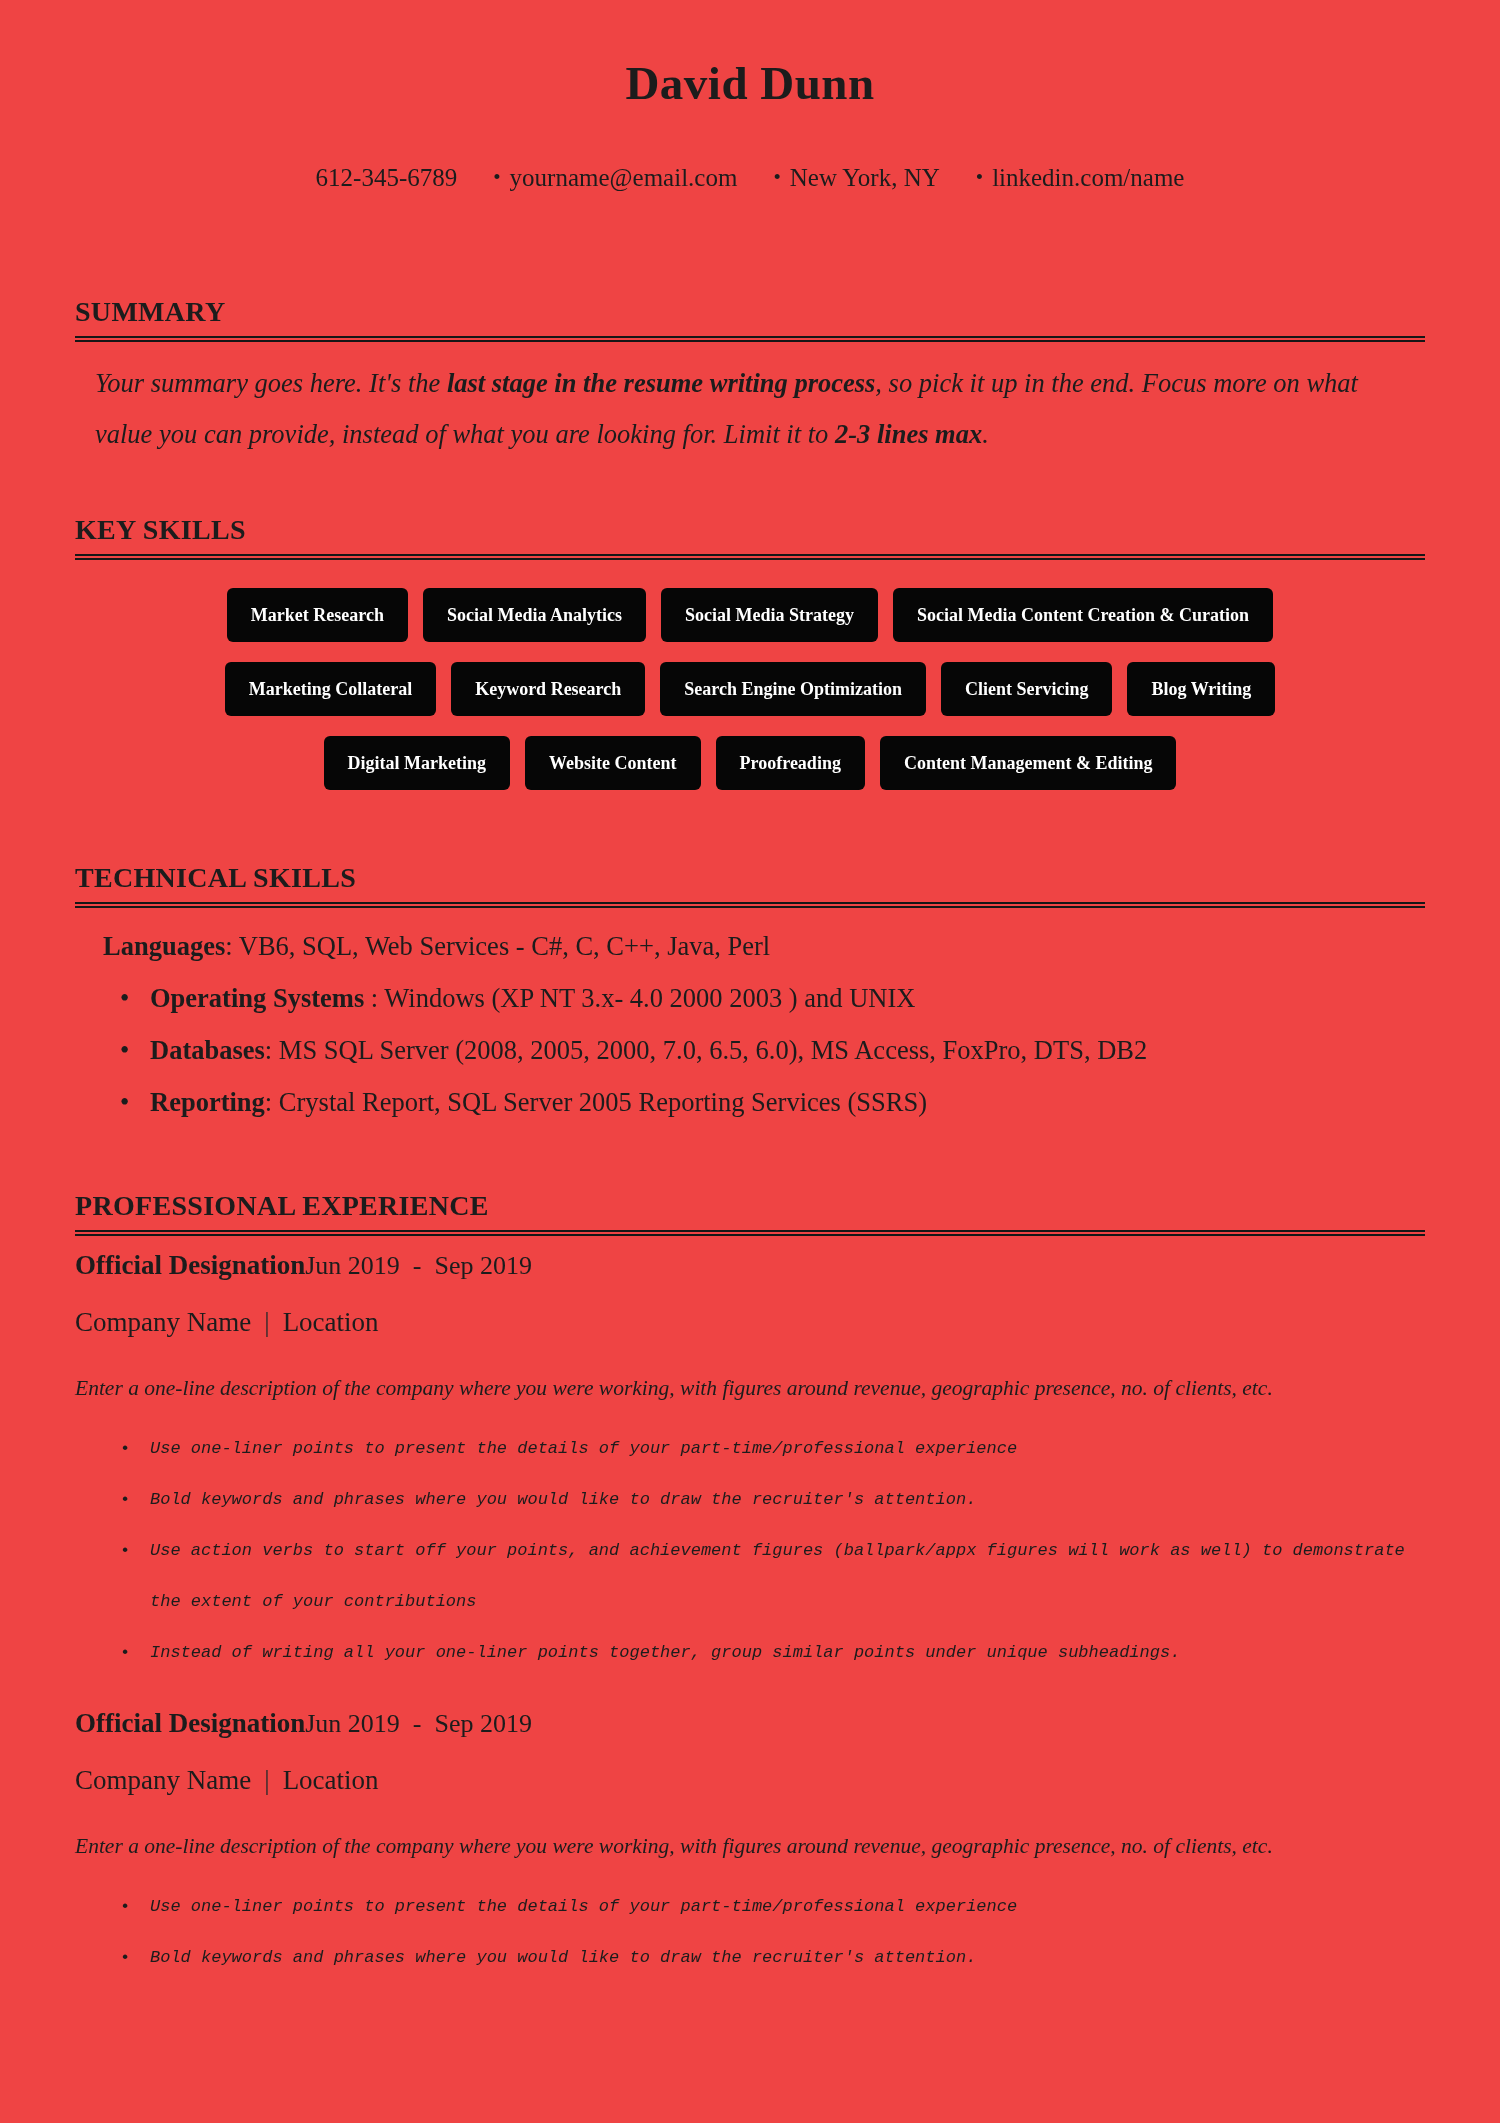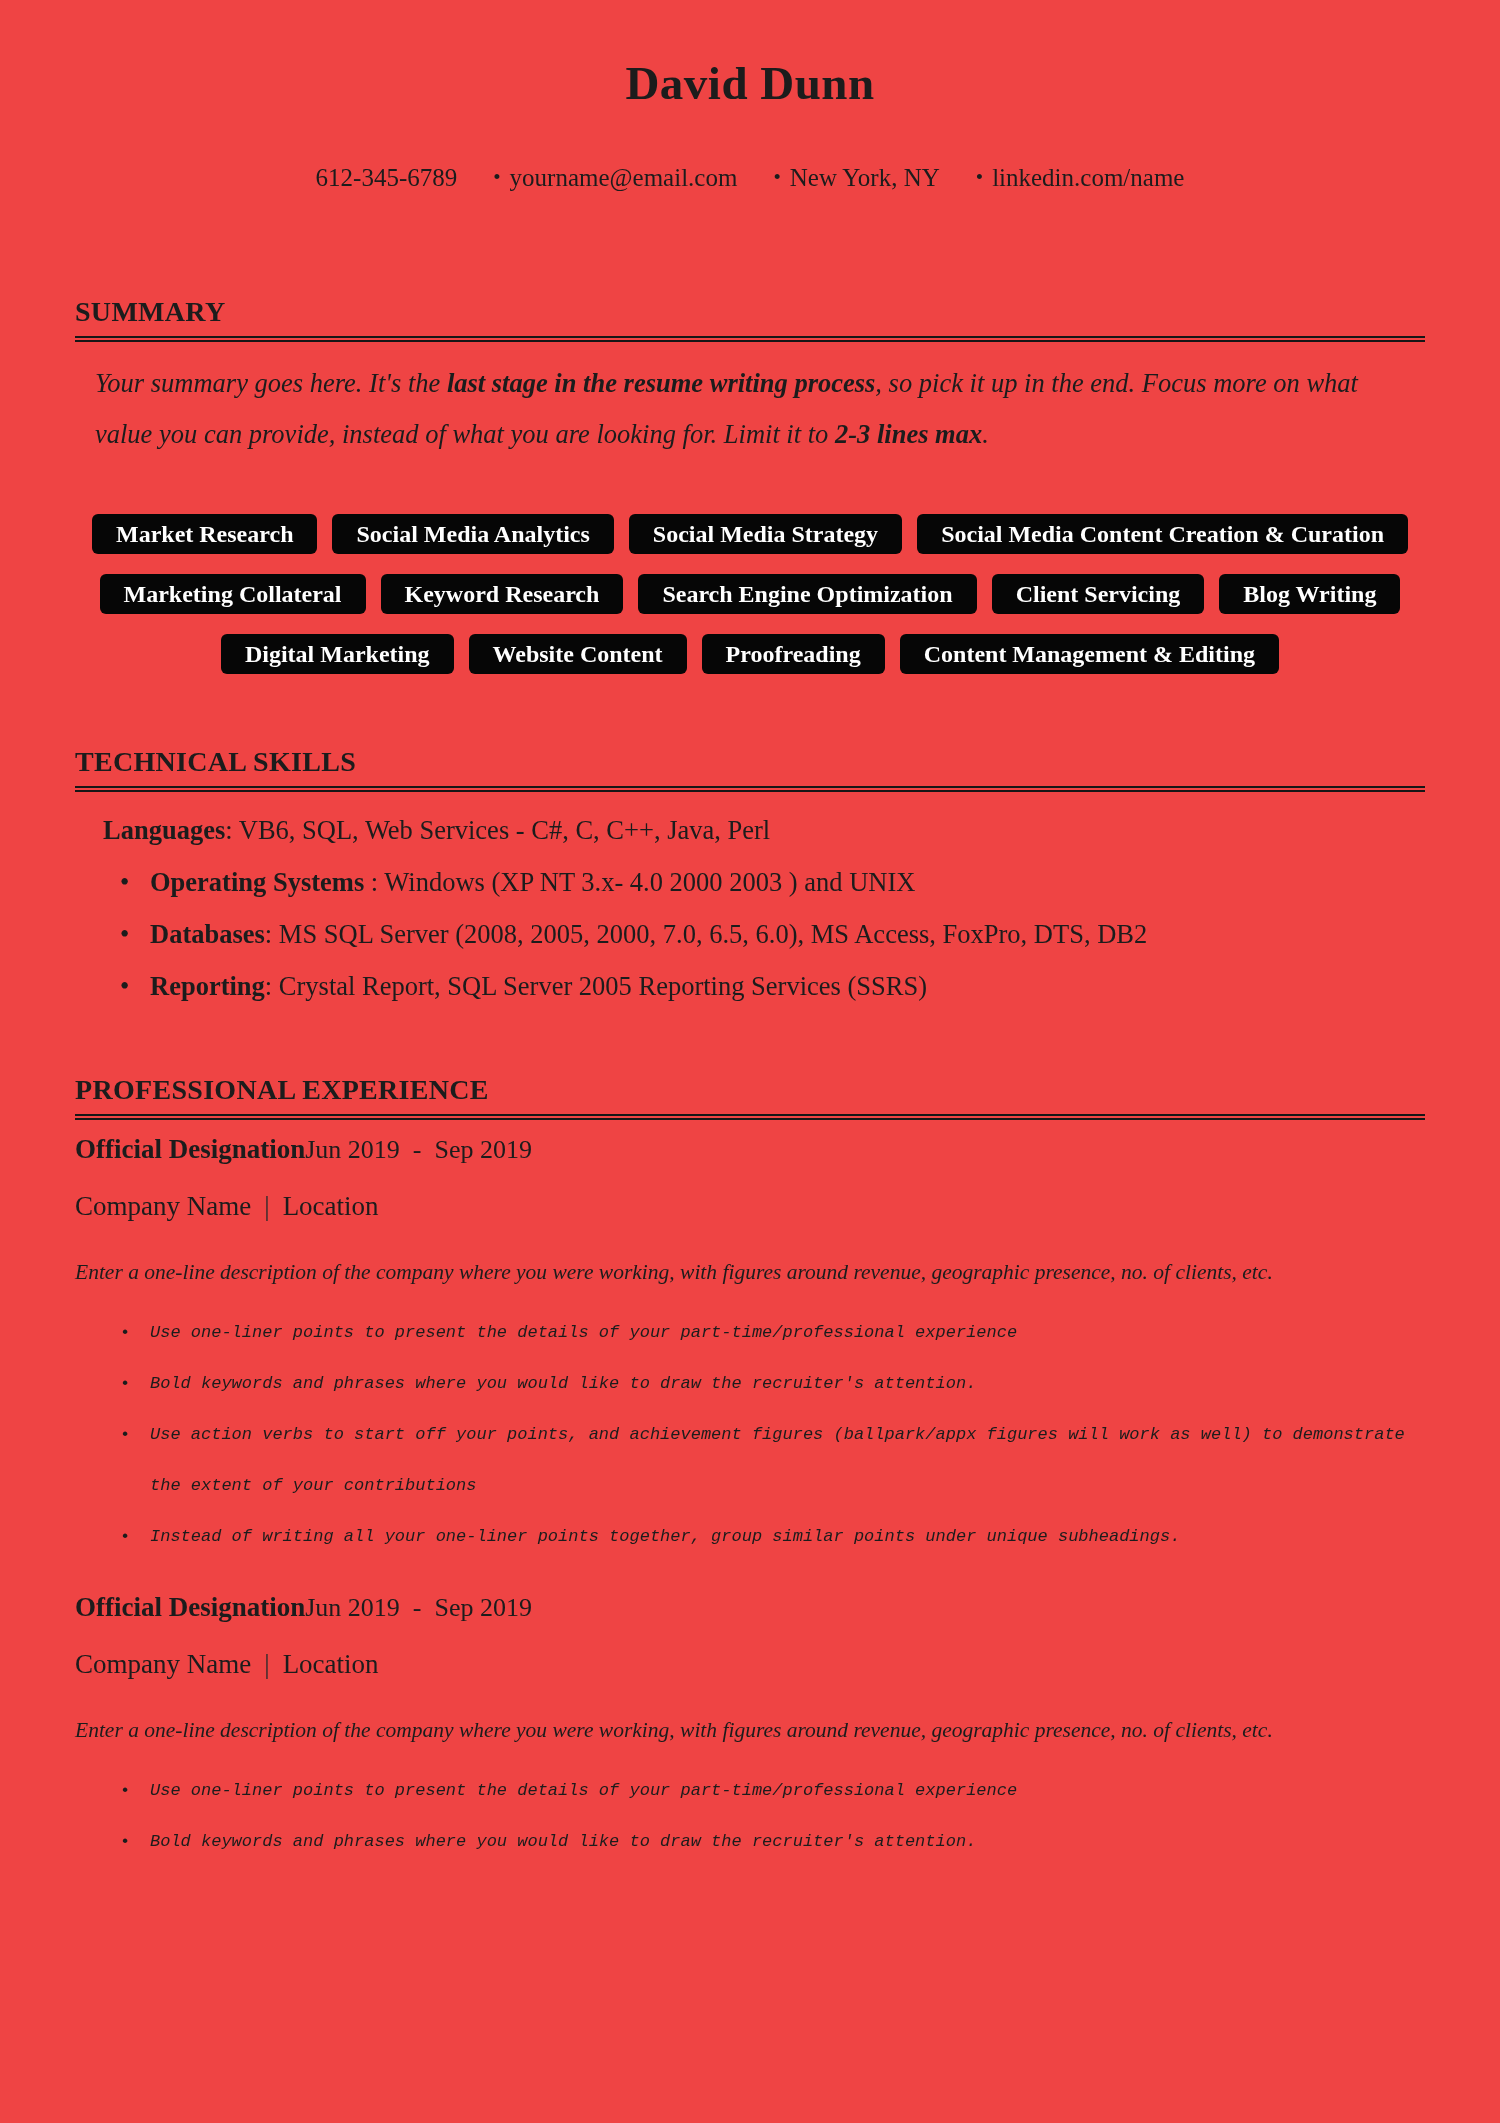--- a/index.html
+++ b/index.html
@@ -59,26 +59,26 @@
     line-height: 51px;
   }
   .summary .bseg { font-weight: 700; }
 
   
   .pill-rows { margin-top: 28px; display: flex; flex-direction: column; gap: 20px; }
   .pill-row  { display: flex; justify-content: center; gap: 15px; }
   .pill {
     display: inline-flex;
     align-items: center;
-    height: 40px;
+    height: 54px;
     padding: 0 24px;
     border-radius: 6px;
     background: var(--pill-bg, #060606);
     color: var(--pill-ink, #ffffff);
-    font-size: 24px;
+    font-size: 18px;
     font-weight: 700;
     white-space: nowrap;
   }
 
   
   .tech { margin-top: 12px; padding-left: 28px; font-size: 26.5px; line-height: 52px; }
   .tech-intro { margin: 0; }
   .tech-items { list-style: none; margin: 0; padding: 0; }
   .titem { position: relative; padding-left: 47px; }
   .titem::before { content: "\2022"; position: absolute; left: 17px; }
@@ -136,20 +136,21 @@
       </span>
     </div>
   </header>
 
   <section class="sum">
     <h2 class="sec-title">SUMMARY</h2>
     <p class="summary"><span>Your summary goes here. It's the </span><span class="bseg">last stage in the resume writing process</span><span>, so pick it up in the end. Focus more on what value you can provide, instead of what you are looking for. Limit it to </span><span class="bseg">2-3 lines max</span><span>.</span></p>
   </section>
 
   <section class="ks">
+    <h2 class="sec-title">KEY SKILLS</h2>
     <div class="pill-rows">
       <div class="pill-row">
 
       <span class="pill">Market Research</span>
           <span class="pill">Social Media Analytics</span>
           <span class="pill">Social Media Strategy</span>
           <span class="pill">Social Media Content Creation &amp; Curation</span>
         </div>
       <div class="pill-row">
 

